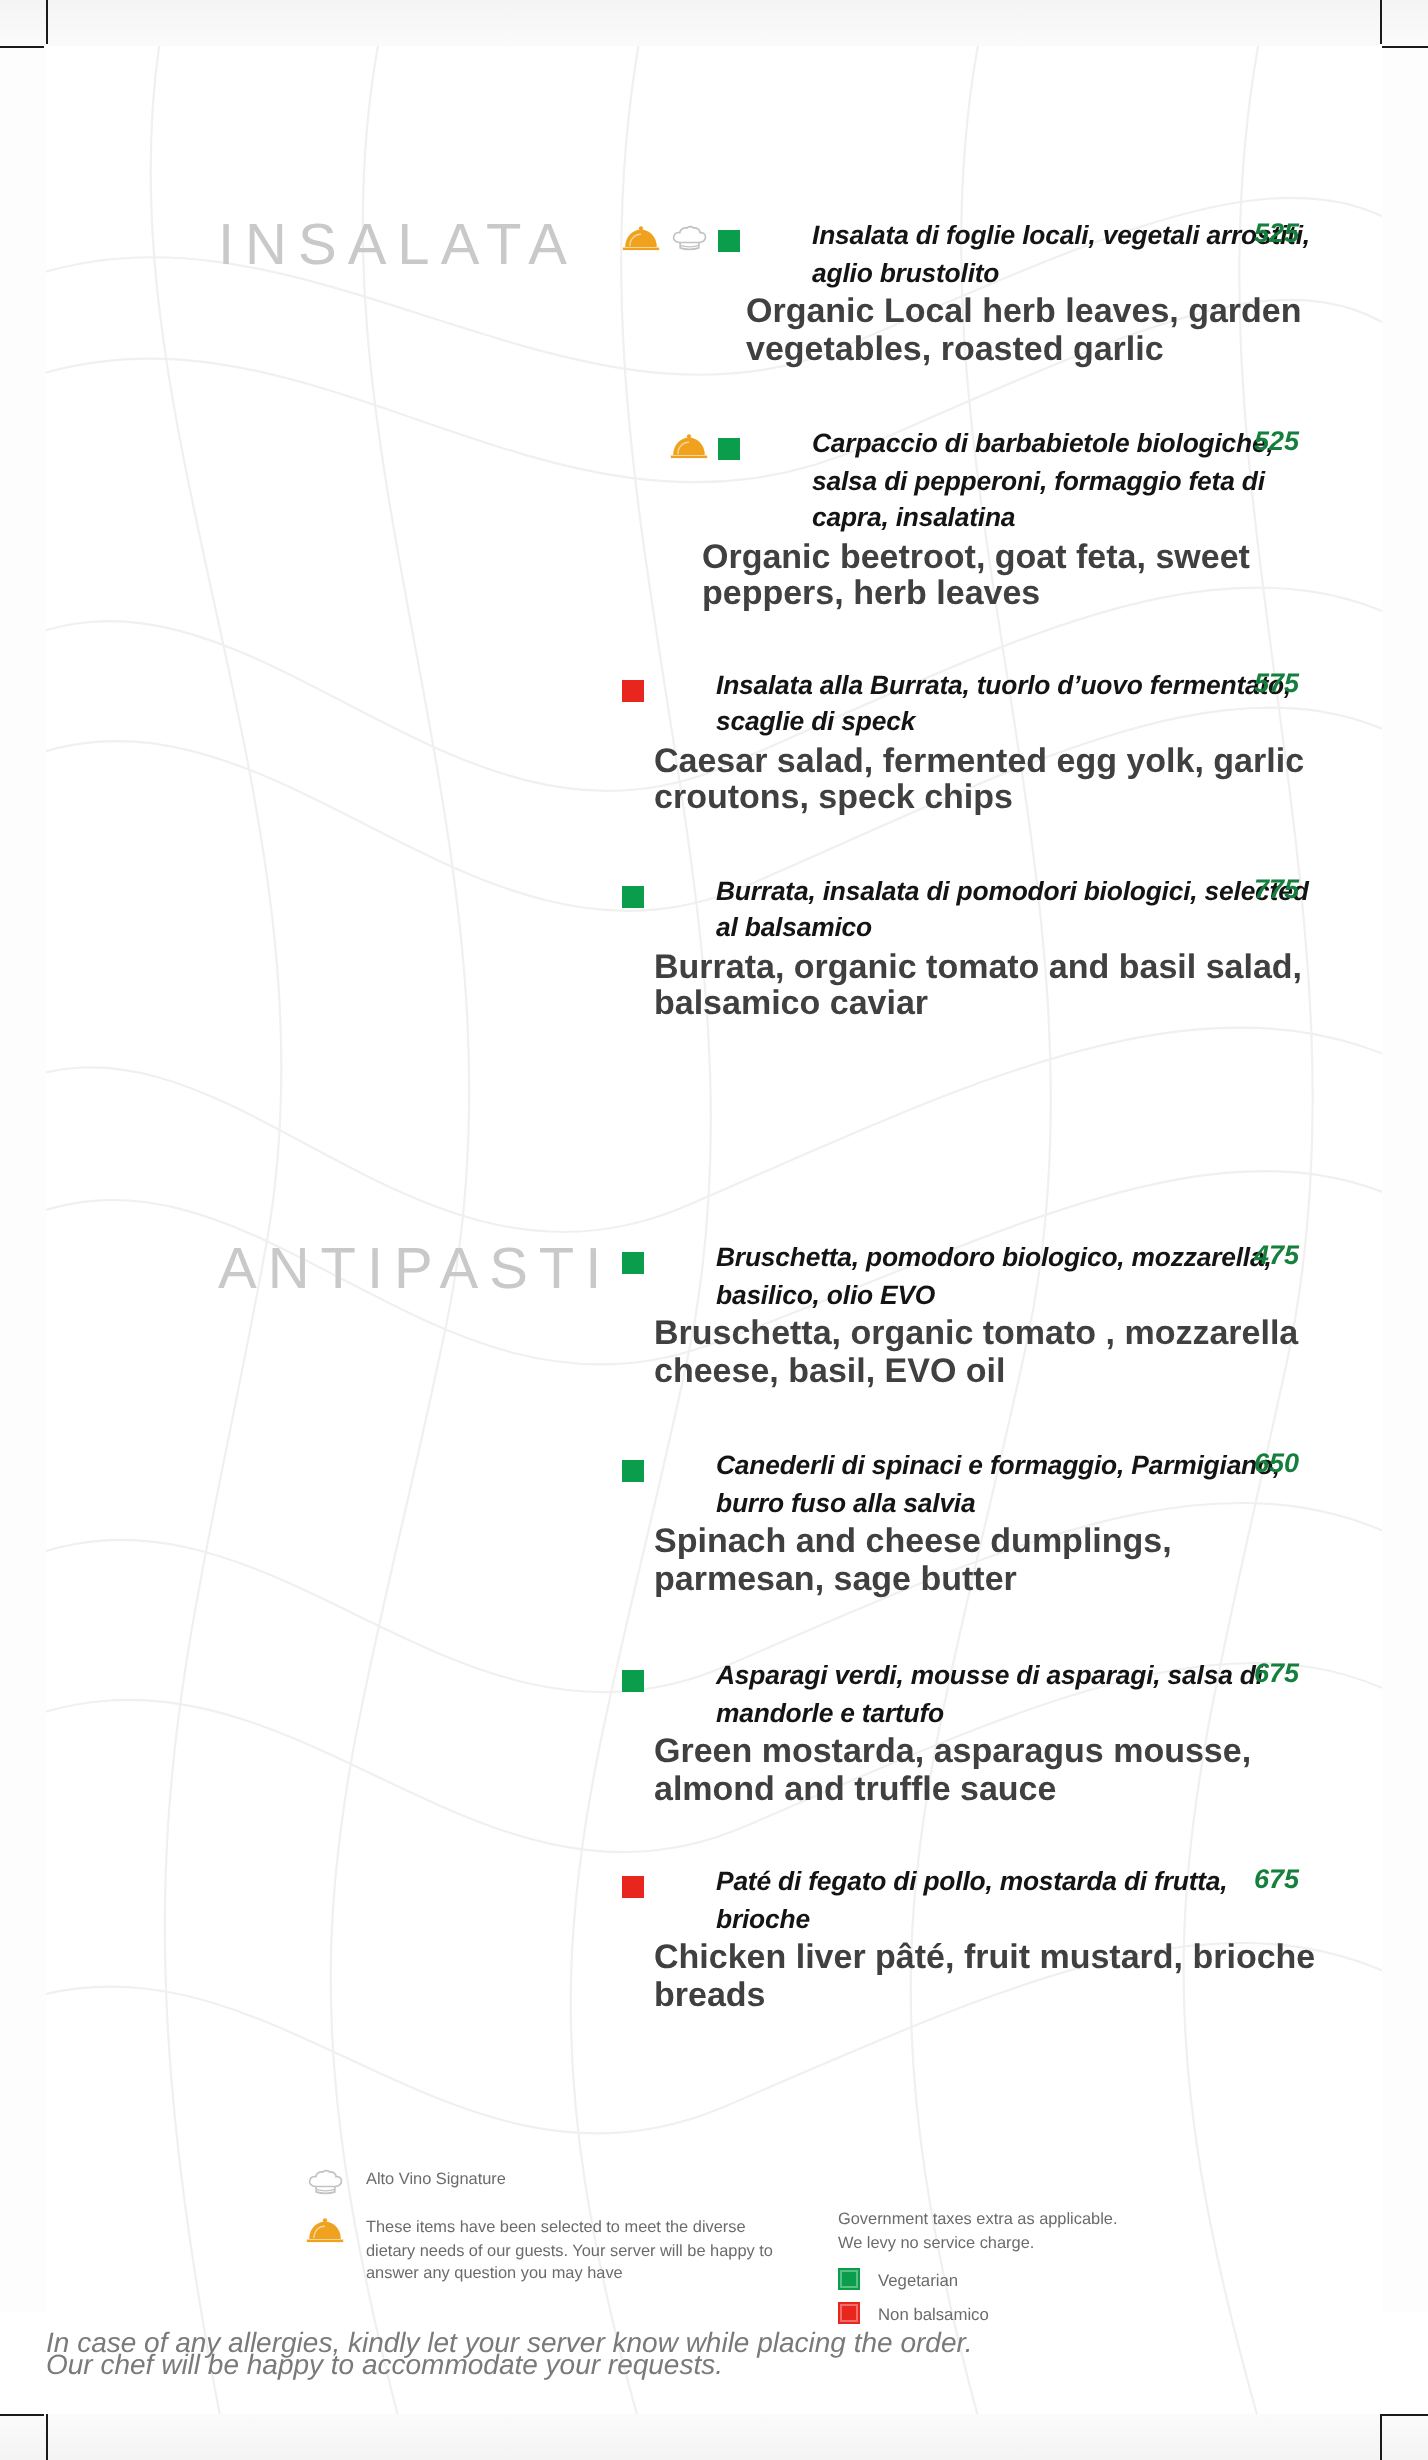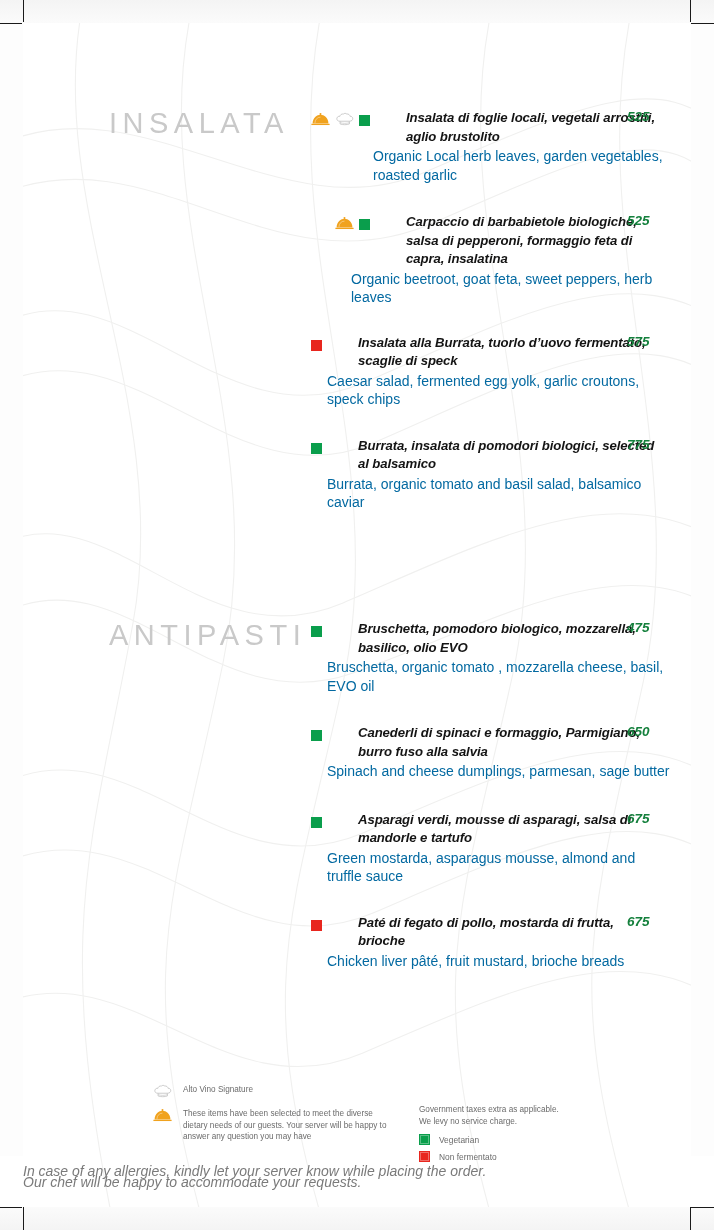--- a/index.html
+++ b/index.html
@@ -112,24 +112,24 @@
     flex: 1 1 auto;
     font-style: italic;
     font-weight: bold;
     font-size: 13.2px;
     line-height: 18.5px;
     color: #141414;
     letter-spacing: -0.1px;
     padding-right: 8px;
   }
   .desc {
-    color: #0369a1;
-    font-size: 14px;
+    color: #404040;
+    font-size: 17px;
     line-height: 18.5px;
-    font-weight: 400;
+    font-weight: 700;
     margin-left: 16px;
     padding-top: 1px;
   }
   .desc.shift { margin-left: 62px; }
   .desc.shift1 { margin-left: 40px; }
 
   .price {
     position: absolute;
     right: 0; top: 0;
     width: 44px;
@@ -412,21 +412,21 @@
         <div class="fcol-right">
           <div class="ftax" style="white-space:pre-line;">Government taxes extra as applicable.
 We levy no service charge.</div>
 
           <div class="legend-row">
             <div class="legend-sq veg"></div>
             <div class="legend-label">Vegetarian</div>
           </div>
           <div class="legend-row">
             <div class="legend-sq nonveg"></div>
-            <div class="legend-label">Non fermentato</div>
+            <div class="legend-label">Non balsamico</div>
           </div>
         </div>
       </div>
 
       <div class="allergy" style="white-space:pre-line;">In case of any allergies, kindly let your server know while placing the order.
 Our chef will be happy to accommodate your requests.</div>
     </div>
 
   </div>
 </div>

